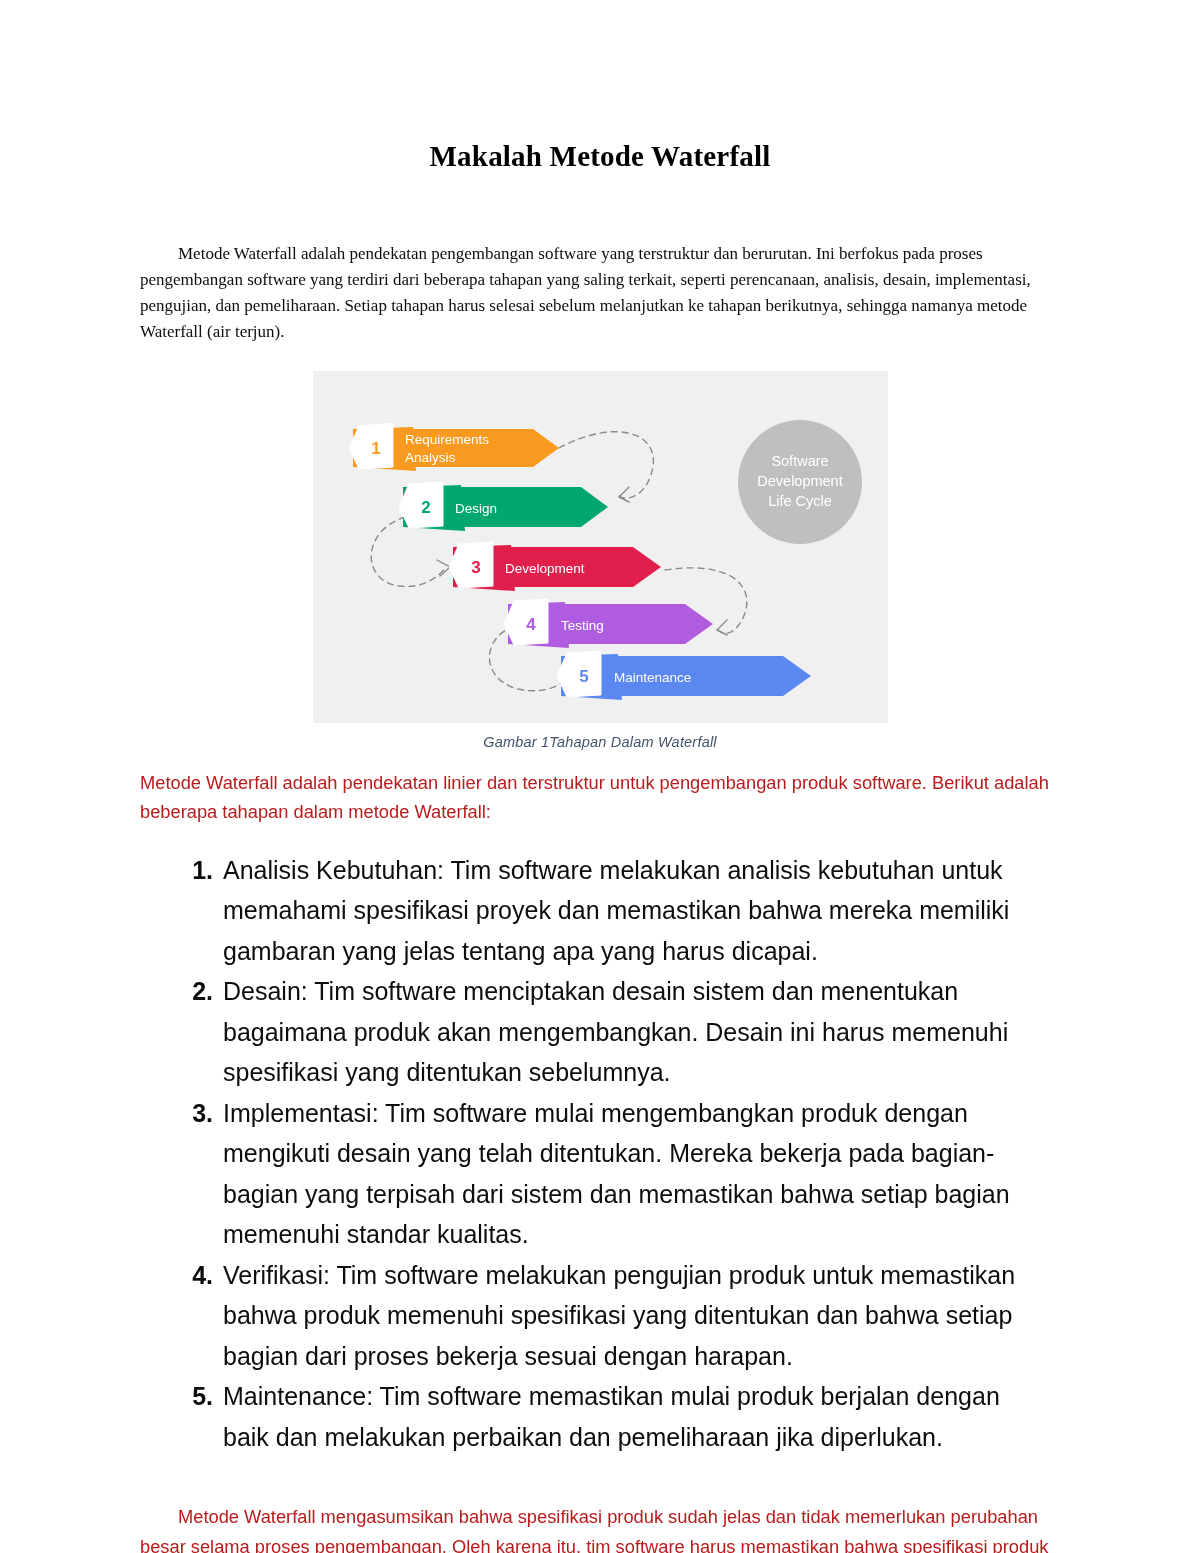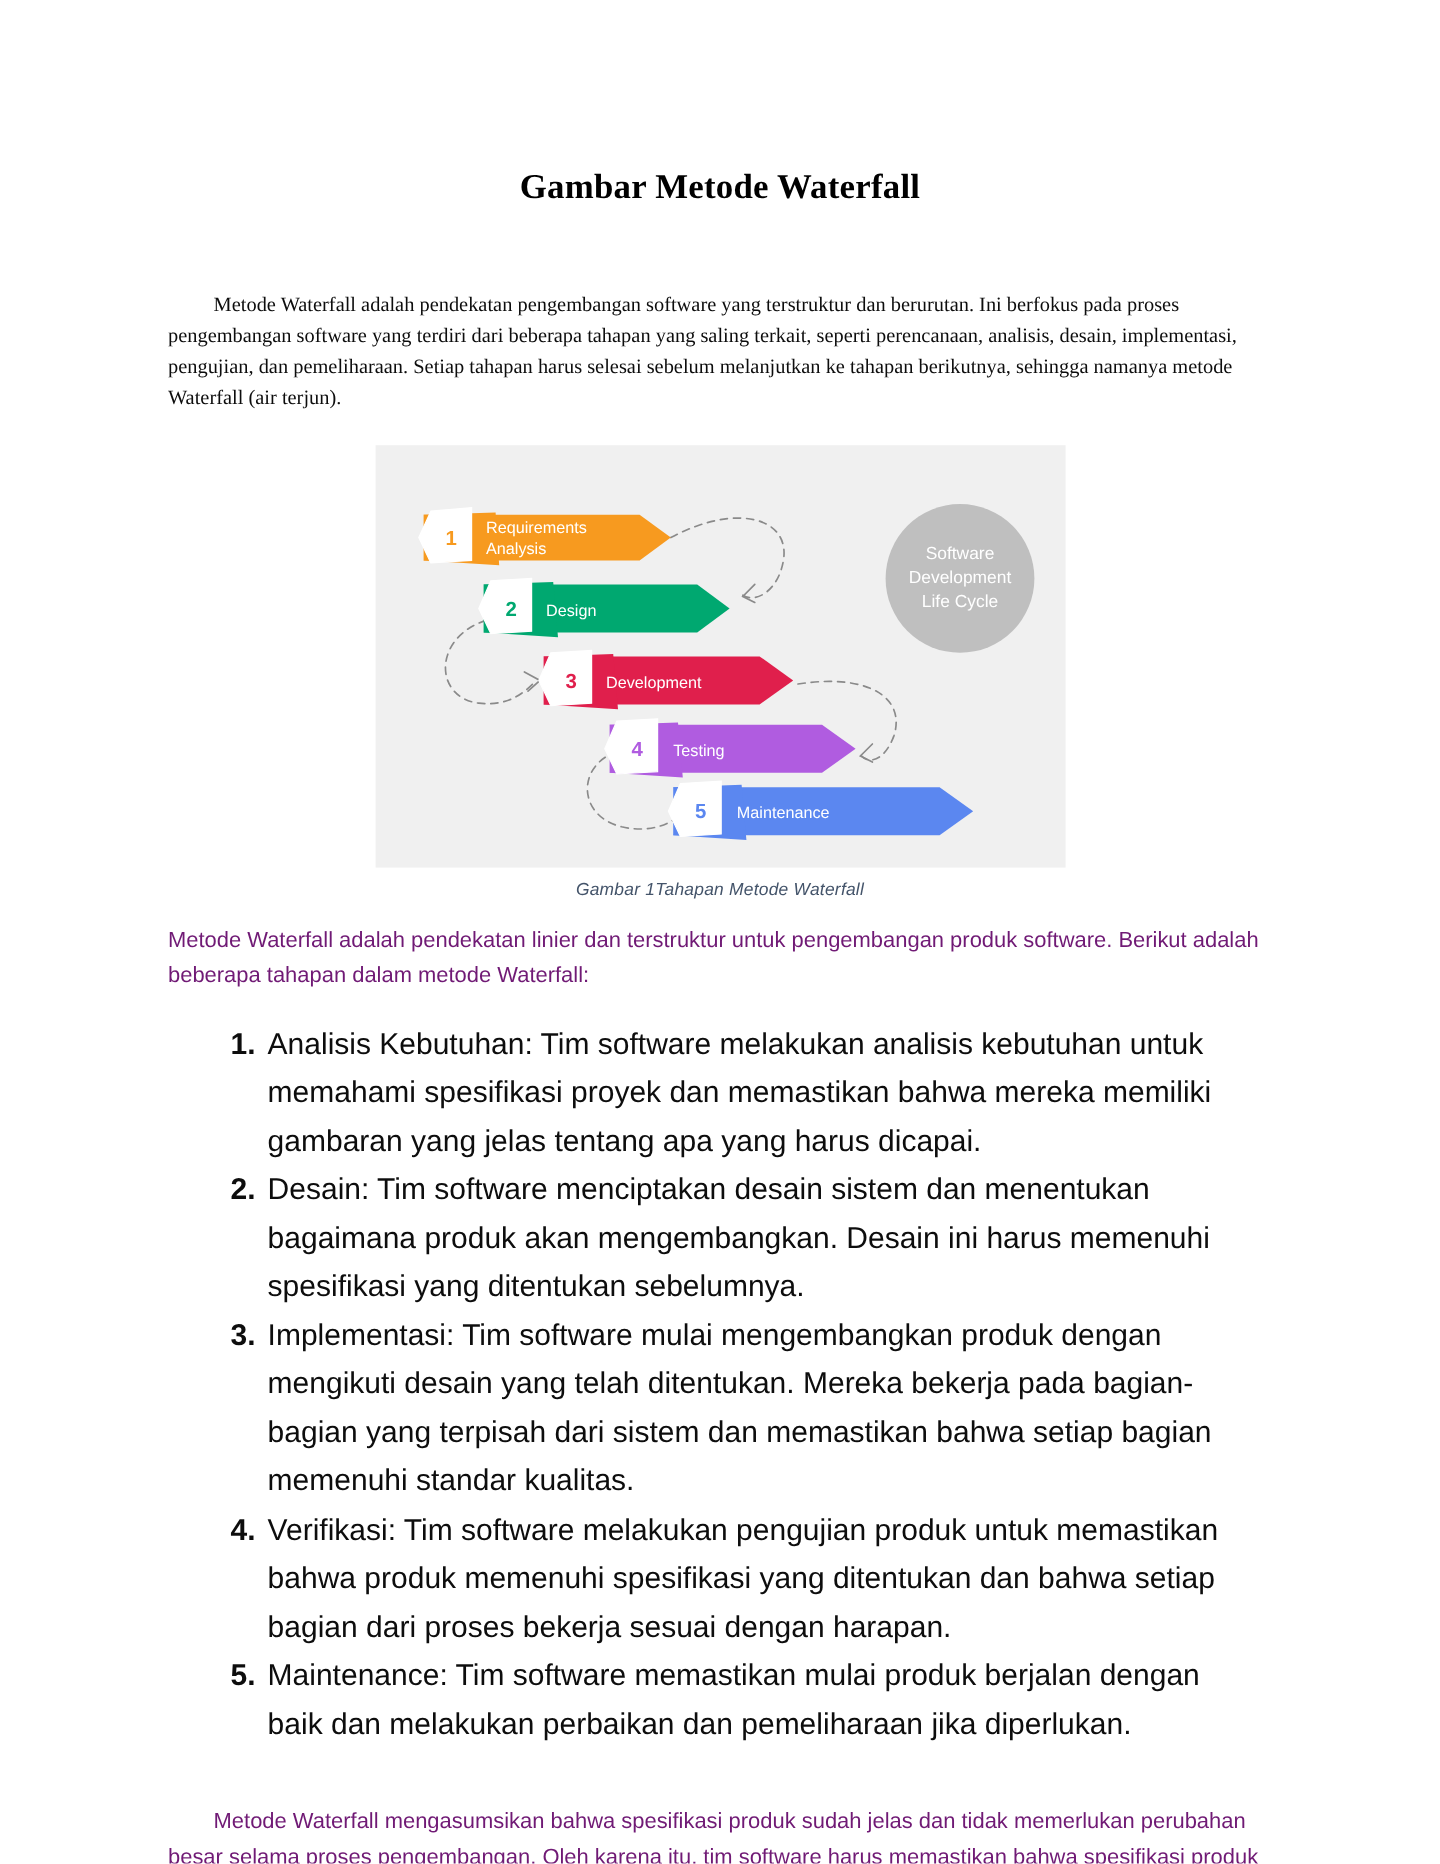--- a/index.html
+++ b/index.html
@@ -96,21 +96,21 @@
     font-size: 14.5px;
     fill: #ffffff;
     text-anchor: middle;
   }
 
   
   .body-para {
     font-family: "Liberation Sans", sans-serif;
     font-size: 18.3px;
     line-height: 1.62;
-    color: #701a75;
+    color: #b91c1c;
     margin: 0;
     padding-top: 18px;
     text-align: left;
   }
   .body-para.indented {
     text-indent: 38px;
     padding-top: 30px;
   }
 
   
@@ -138,21 +138,21 @@
     width: 28px;
     text-align: right;
     font-weight: bold;
   }
 </style>
 </head>
 <body>
 
 <div class="page">
 
-  <h1 class="doc-title">Gambar Metode Waterfall</h1>
+  <h1 class="doc-title">Makalah Metode Waterfall</h1>
 
   <p class="intro-para">Metode Waterfall adalah pendekatan pengembangan software yang terstruktur dan berurutan. Ini berfokus pada proses pengembangan software yang terdiri dari beberapa tahapan yang saling terkait, seperti perencanaan, analisis, desain, implementasi, pengujian, dan pemeliharaan. Setiap tahapan harus selesai sebelum melanjutkan ke tahapan berikutnya, sehingga namanya metode Waterfall (air terjun).</p>
 
   <div class="figure-block">
 
     <div class="figure-canvas">
       <svg width="575" height="352" viewBox="0 0 575 352" xmlns="http://www.w3.org/2000/svg">
 
         <g stroke="#8a8a8a" stroke-width="1.4" fill="none" stroke-dasharray="6 5" stroke-linecap="round">
           <path d="M246 77 C 300 48, 345 60, 340 95 C 336 122, 316 132, 306 125"></path>
@@ -218,21 +218,21 @@
         <g>
           <circle cx="487" cy="111" r="62" fill="#bfbfbf"></circle>
           <text class="circle-label" x="487" y="95">Software</text>
           <text class="circle-label" x="487" y="115">Development</text>
           <text class="circle-label" x="487" y="135">Life Cycle</text>
         </g>
 
       </svg>
     </div>
 
-    <div class="figure-caption">Gambar 1Tahapan Metode Waterfall</div>
+    <div class="figure-caption">Gambar 1Tahapan Dalam Waterfall</div>
   </div>
 
   <p class="body-para">Metode Waterfall adalah pendekatan linier dan terstruktur untuk pengembangan produk software. Berikut adalah beberapa tahapan dalam metode Waterfall:</p>
 
   <ol class="steps">
     <li>Analisis Kebutuhan: Tim software melakukan analisis kebutuhan untuk memahami spesifikasi proyek dan memastikan bahwa mereka memiliki gambaran yang jelas tentang apa yang harus dicapai.</li>
     <li>Desain: Tim software menciptakan desain sistem dan menentukan bagaimana produk akan mengembangkan. Desain ini harus memenuhi spesifikasi yang ditentukan sebelumnya.</li>
     <li>Implementasi: Tim software mulai mengembangkan produk dengan mengikuti desain yang telah ditentukan. Mereka bekerja pada bagian-bagian yang terpisah dari sistem dan memastikan bahwa setiap bagian memenuhi standar kualitas.</li>
     <li>Verifikasi: Tim software melakukan pengujian produk untuk memastikan bahwa produk memenuhi spesifikasi yang ditentukan dan bahwa setiap bagian dari proses bekerja sesuai dengan harapan.</li>
     <li>Maintenance: Tim software memastikan mulai produk berjalan dengan baik dan melakukan perbaikan dan pemeliharaan jika diperlukan.</li>

